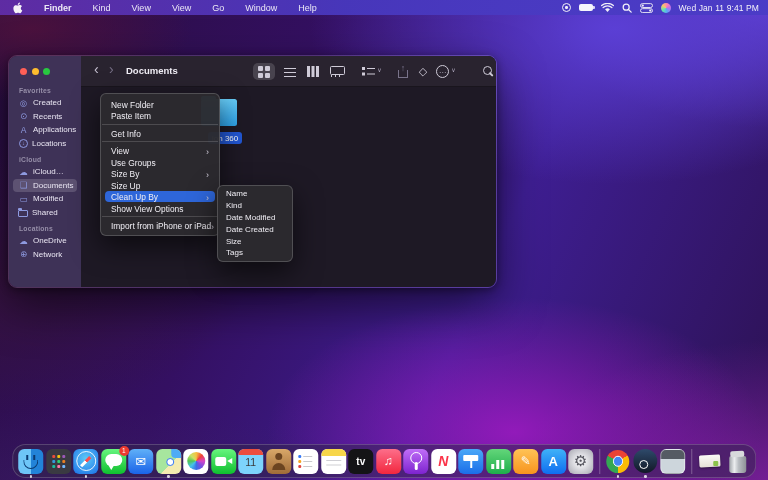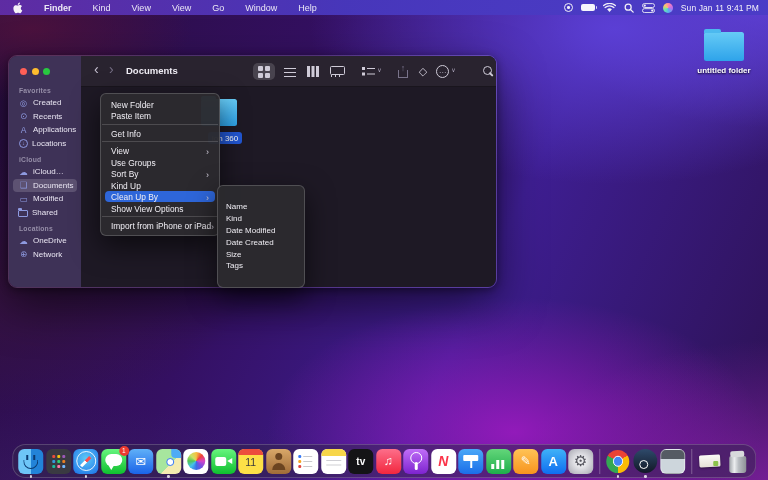--- a/index.html
+++ b/index.html
@@ -84,22 +84,22 @@
   .file-item{position:absolute;left:118px;top:12px;width:40px;}
   .file-item .folder{width:36px;height:27px;margin:0 auto;}
   .file-label{position:absolute;left:9px;top:33px;background:#2257d4;color:#fff;font-size:8px;padding:1.5px 4px;border-radius:3px;white-space:nowrap;}
   
   .ctx-menu{position:absolute;left:100px;top:93px;width:120px;z-index:50;background:rgba(43,42,46,.97);
     border:0.5px solid rgba(255,255,255,.18);border-radius:6px;padding:4px 0;box-shadow:0 10px 28px rgba(0,0,0,.6);}
   .ctx-item{height:11.5px;display:flex;align-items:flex-end;margin:0 4px;padding:0 6px;border-radius:4px;color:#f0eef4;font-size:8.4px;white-space:nowrap;}
   .ctx-item .ctx-arrow{margin-left:auto;font-size:9px;line-height:8px;color:#cfcbd8;}
   .ctx-item.hl{background:#2e66d9;}
   .ctx-sep{height:1px;background:rgba(255,255,255,.16);margin:2.5px 1px;}
-  .ctx-submenu{position:absolute;left:217px;top:185px;width:88px;z-index:55;background:rgba(43,42,46,.97);
-    border:0.5px solid rgba(255,255,255,.18);border-radius:6px;padding:15px 0;box-shadow:0 10px 28px rgba(0,0,0,.6);}
+  .ctx-submenu{position:absolute;left:217px;top:185px;width:76px;z-index:55;background:rgba(43,42,46,.97);
+    border:0.5px solid rgba(255,255,255,.18);border-radius:6px;padding:2px 0;box-shadow:0 10px 28px rgba(0,0,0,.6);}
   .sub-item{height:11.8px;display:flex;align-items:center;margin:0 3px;padding:0 5px;border-radius:3px;color:#f0eef4;font-size:8px;white-space:nowrap;}
   
   .dock{position:absolute;left:50%;bottom:2px;transform:translateX(-50%);height:34px;z-index:60;display:flex;align-items:center;gap:2.5px;
     padding:0 5px;background:rgba(52,38,78,.5);border:0.5px solid rgba(255,255,255,.18);border-radius:13px;backdrop-filter:blur(18px);}
   .dock-item{position:relative;width:25px;height:25px;flex:none;}
   .dock-divider{width:1px;height:25px;background:rgba(255,255,255,.28);margin:0 3px;flex:none;}
   .dock-icon{position:absolute;inset:0;border-radius:6px;overflow:hidden;}
   .badge{position:absolute;top:-3px;right:-3px;z-index:3;width:10px;height:10px;border-radius:50%;background:#ec3b2f;color:#fff;font-size:6.5px;line-height:10px;text-align:center;}
   .run-dot{position:absolute;bottom:-4.5px;left:50%;transform:translateX(-50%);width:2.6px;height:2.6px;border-radius:50%;background:rgba(255,255,255,.8);}
   .di-finder{background:linear-gradient(90deg,#6ec6f7 0 50%,#2283d8 50%);}
@@ -118,21 +118,21 @@
   .di-mail::before{content:"✉";position:absolute;inset:0;color:#fff;font-size:13px;line-height:25px;text-align:center;}
   .di-maps{background:linear-gradient(135deg,#a7e69e 0 58%,#f4ecb0 58%);}
   .di-maps::before{content:"";position:absolute;right:0;top:0;width:10px;height:9px;background:#4fabf5;border-radius:0 6px 0 4px;}
   .di-maps::after{content:"";position:absolute;left:10px;top:9px;width:6px;height:6px;border-radius:50%;background:#fff;border:1.6px solid #3478f6;}
   .di-photos{background:#fff;}
   .di-photos::before{content:"";position:absolute;inset:3.5px;border-radius:50%;
     background:conic-gradient(#f5c242,#ef4136,#d645c8,#7b4de0,#3b6de8,#45c4ea,#52c452,#c9e265,#f5c242);}
   .di-facetime{background:linear-gradient(180deg,#67f57e,#0fbf2f);}
   .di-facetime::before{content:"";position:absolute;left:4px;top:8px;width:11px;height:9px;background:#fff;border-radius:2px;}
   .di-facetime::after{content:"";position:absolute;right:3.5px;top:9px;border-top:3.5px solid transparent;border-bottom:3.5px solid transparent;border-right:5px solid #fff;}
-  .di-calendar{background:#fde047;}
+  .di-calendar{background:#7dd3fc;}
   .di-calendar::before{content:"";position:absolute;left:0;right:0;top:0;height:6px;background:#ec4d3d;}
   .cal-num{position:absolute;left:0;right:0;top:7px;text-align:center;font-size:10.5px;color:#3a3a3c;}
   .di-contacts{background:linear-gradient(180deg,#d9a869,#a06c38);}
   .di-contacts::before{content:"";position:absolute;left:9px;top:4px;width:7px;height:7px;border-radius:50%;background:#6b4420;}
   .di-contacts::after{content:"";position:absolute;left:6px;bottom:4px;width:13px;height:7px;border-radius:7px 7px 0 0;background:#6b4420;}
   .di-reminders{background:#fff;}
   .di-reminders::before{content:"";position:absolute;left:5px;top:6.5px;width:2.6px;height:2.6px;border-radius:50%;background:#3478f6;box-shadow:0 5px 0 #f5a623,0 10px 0 #e0443e;}
   .di-reminders::after{content:"";position:absolute;left:10px;top:7px;width:9px;height:1.6px;background:#c9c9cd;box-shadow:0 5px 0 #c9c9cd,0 10px 0 #c9c9cd;}
   .di-notes{background:#fff;}
   .di-notes::before{content:"";position:absolute;left:0;right:0;top:0;height:7px;background:#f7d64a;}
@@ -206,28 +206,24 @@
           <circle cx="5" cy="5" r="3.6" stroke="#f2f0f8" stroke-width="1.5" fill="none"></circle>
           <line x1="7.8" y1="7.8" x2="11" y2="11" stroke="#f2f0f8" stroke-width="1.5" stroke-linecap="round"></line>
         </svg>
       <svg width="13" height="10" viewBox="0 0 16 12">
           <rect x=".6" y=".6" width="14.8" height="4.8" rx="2.4" stroke="#f2f0f8" stroke-width="1.1" fill="none"></rect>
           <circle cx="3.4" cy="3" r="1.4" fill="#f2f0f8"></circle>
           <rect x=".6" y="6.8" width="14.8" height="4.8" rx="2.4" stroke="#f2f0f8" stroke-width="1.1" fill="none"></rect>
           <circle cx="12.6" cy="9.2" r="1.4" fill="#f2f0f8"></circle>
         </svg>
       <span class="st-siri"></span>
-      <span class="mb-clock">Sun Jan 11 9:41 PM</span>
+      <span class="mb-clock">Wed Jan 11 9:41 PM</span>
     </div>
   </div>
 
-  <div class="desk-icon">
-    <div class="folder"></div>
-    <div class="desk-label">untitled folder</div>
-  </div>
 
   <div class="window">
     <aside class="sidebar">
       <div class="traffic">
         <span class="tl tl-red"></span>
         <span class="tl tl-yellow"></span>
         <span class="tl tl-green"></span>
       </div>
       <div id="sb-sections">
           <div class="sb-header">Favorites</div>
@@ -332,25 +328,25 @@
       </div>
       <div class="ctx-sep"></div>
       <div class="ctx-item">
         <span>View</span>
         <span class="ctx-arrow">›</span>
       </div>
       <div class="ctx-item">
         <span>Use Groups</span>
       </div>
       <div class="ctx-item">
-        <span>Sort By</span>
+        <span>Size By</span>
         <span class="ctx-arrow">›</span>
       </div>
       <div class="ctx-item">
-        <span>Kind Up</span>
+        <span>Size Up</span>
       </div>
       <div class="ctx-item hl">
         <span>Clean Up By</span>
         <span class="ctx-arrow">›</span>
       </div>
       <div class="ctx-item">
         <span>Show View Options</span>
       </div>
       <div class="ctx-sep"></div>
       <div class="ctx-item">

